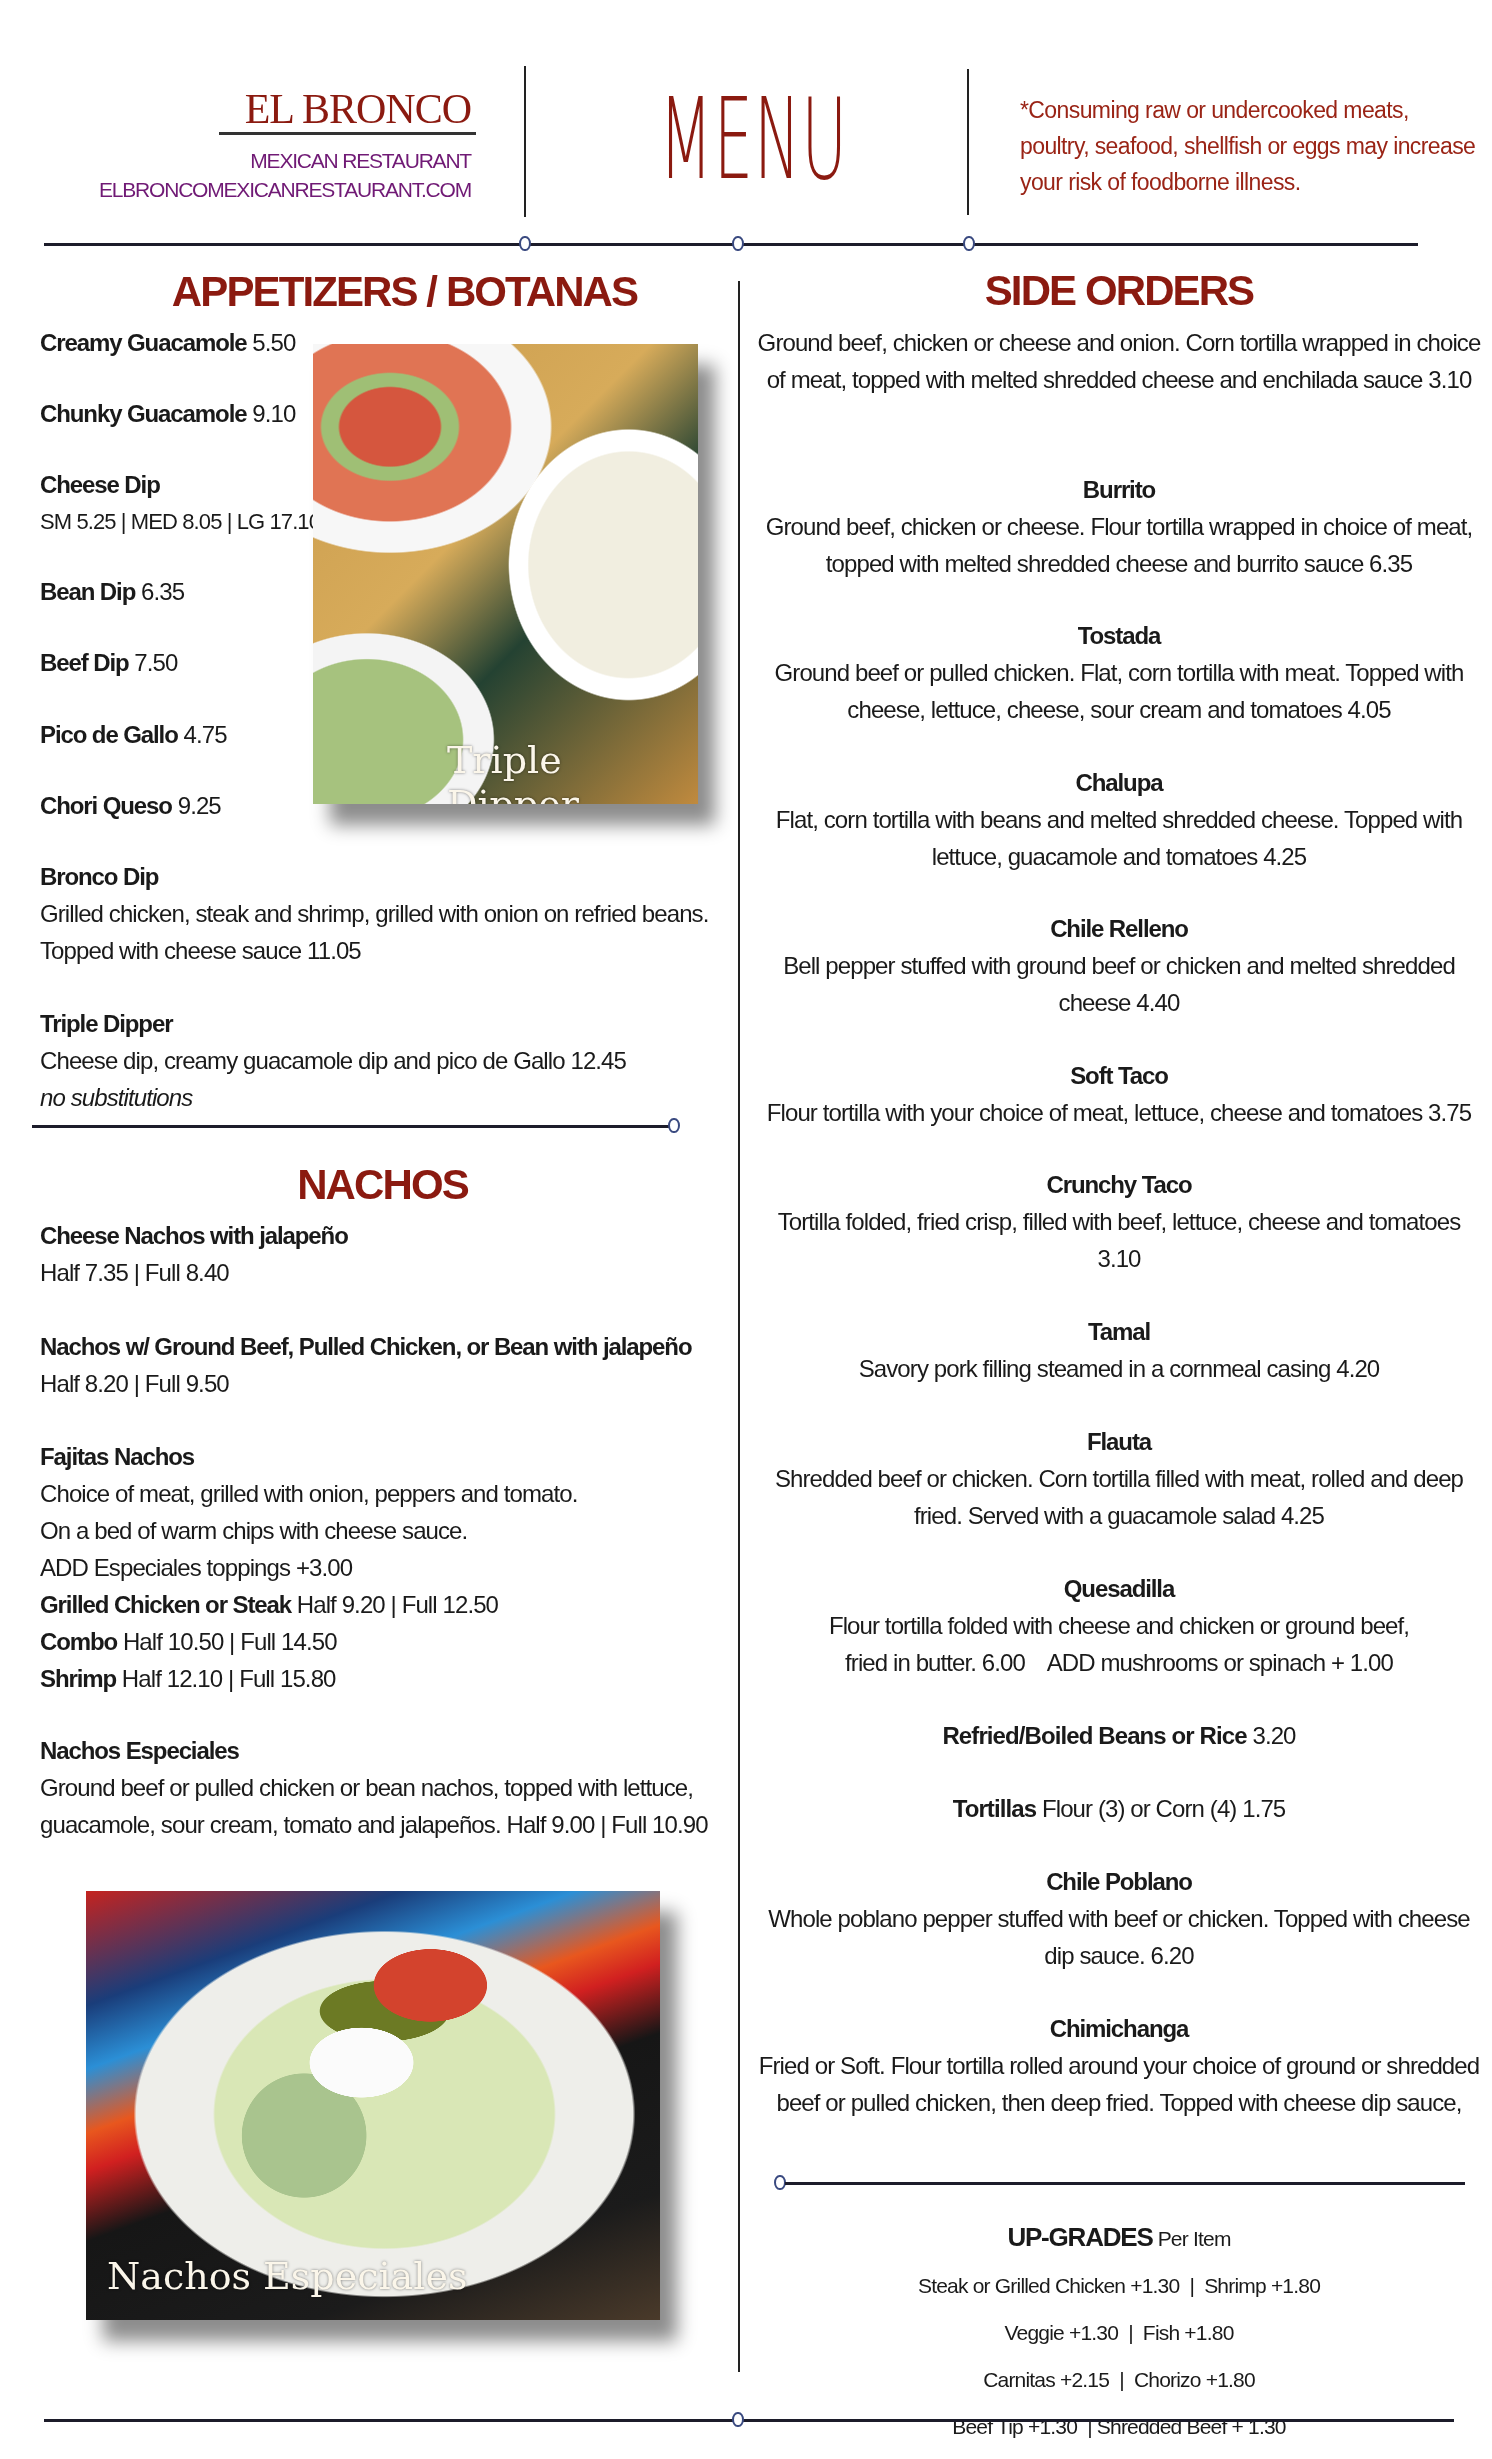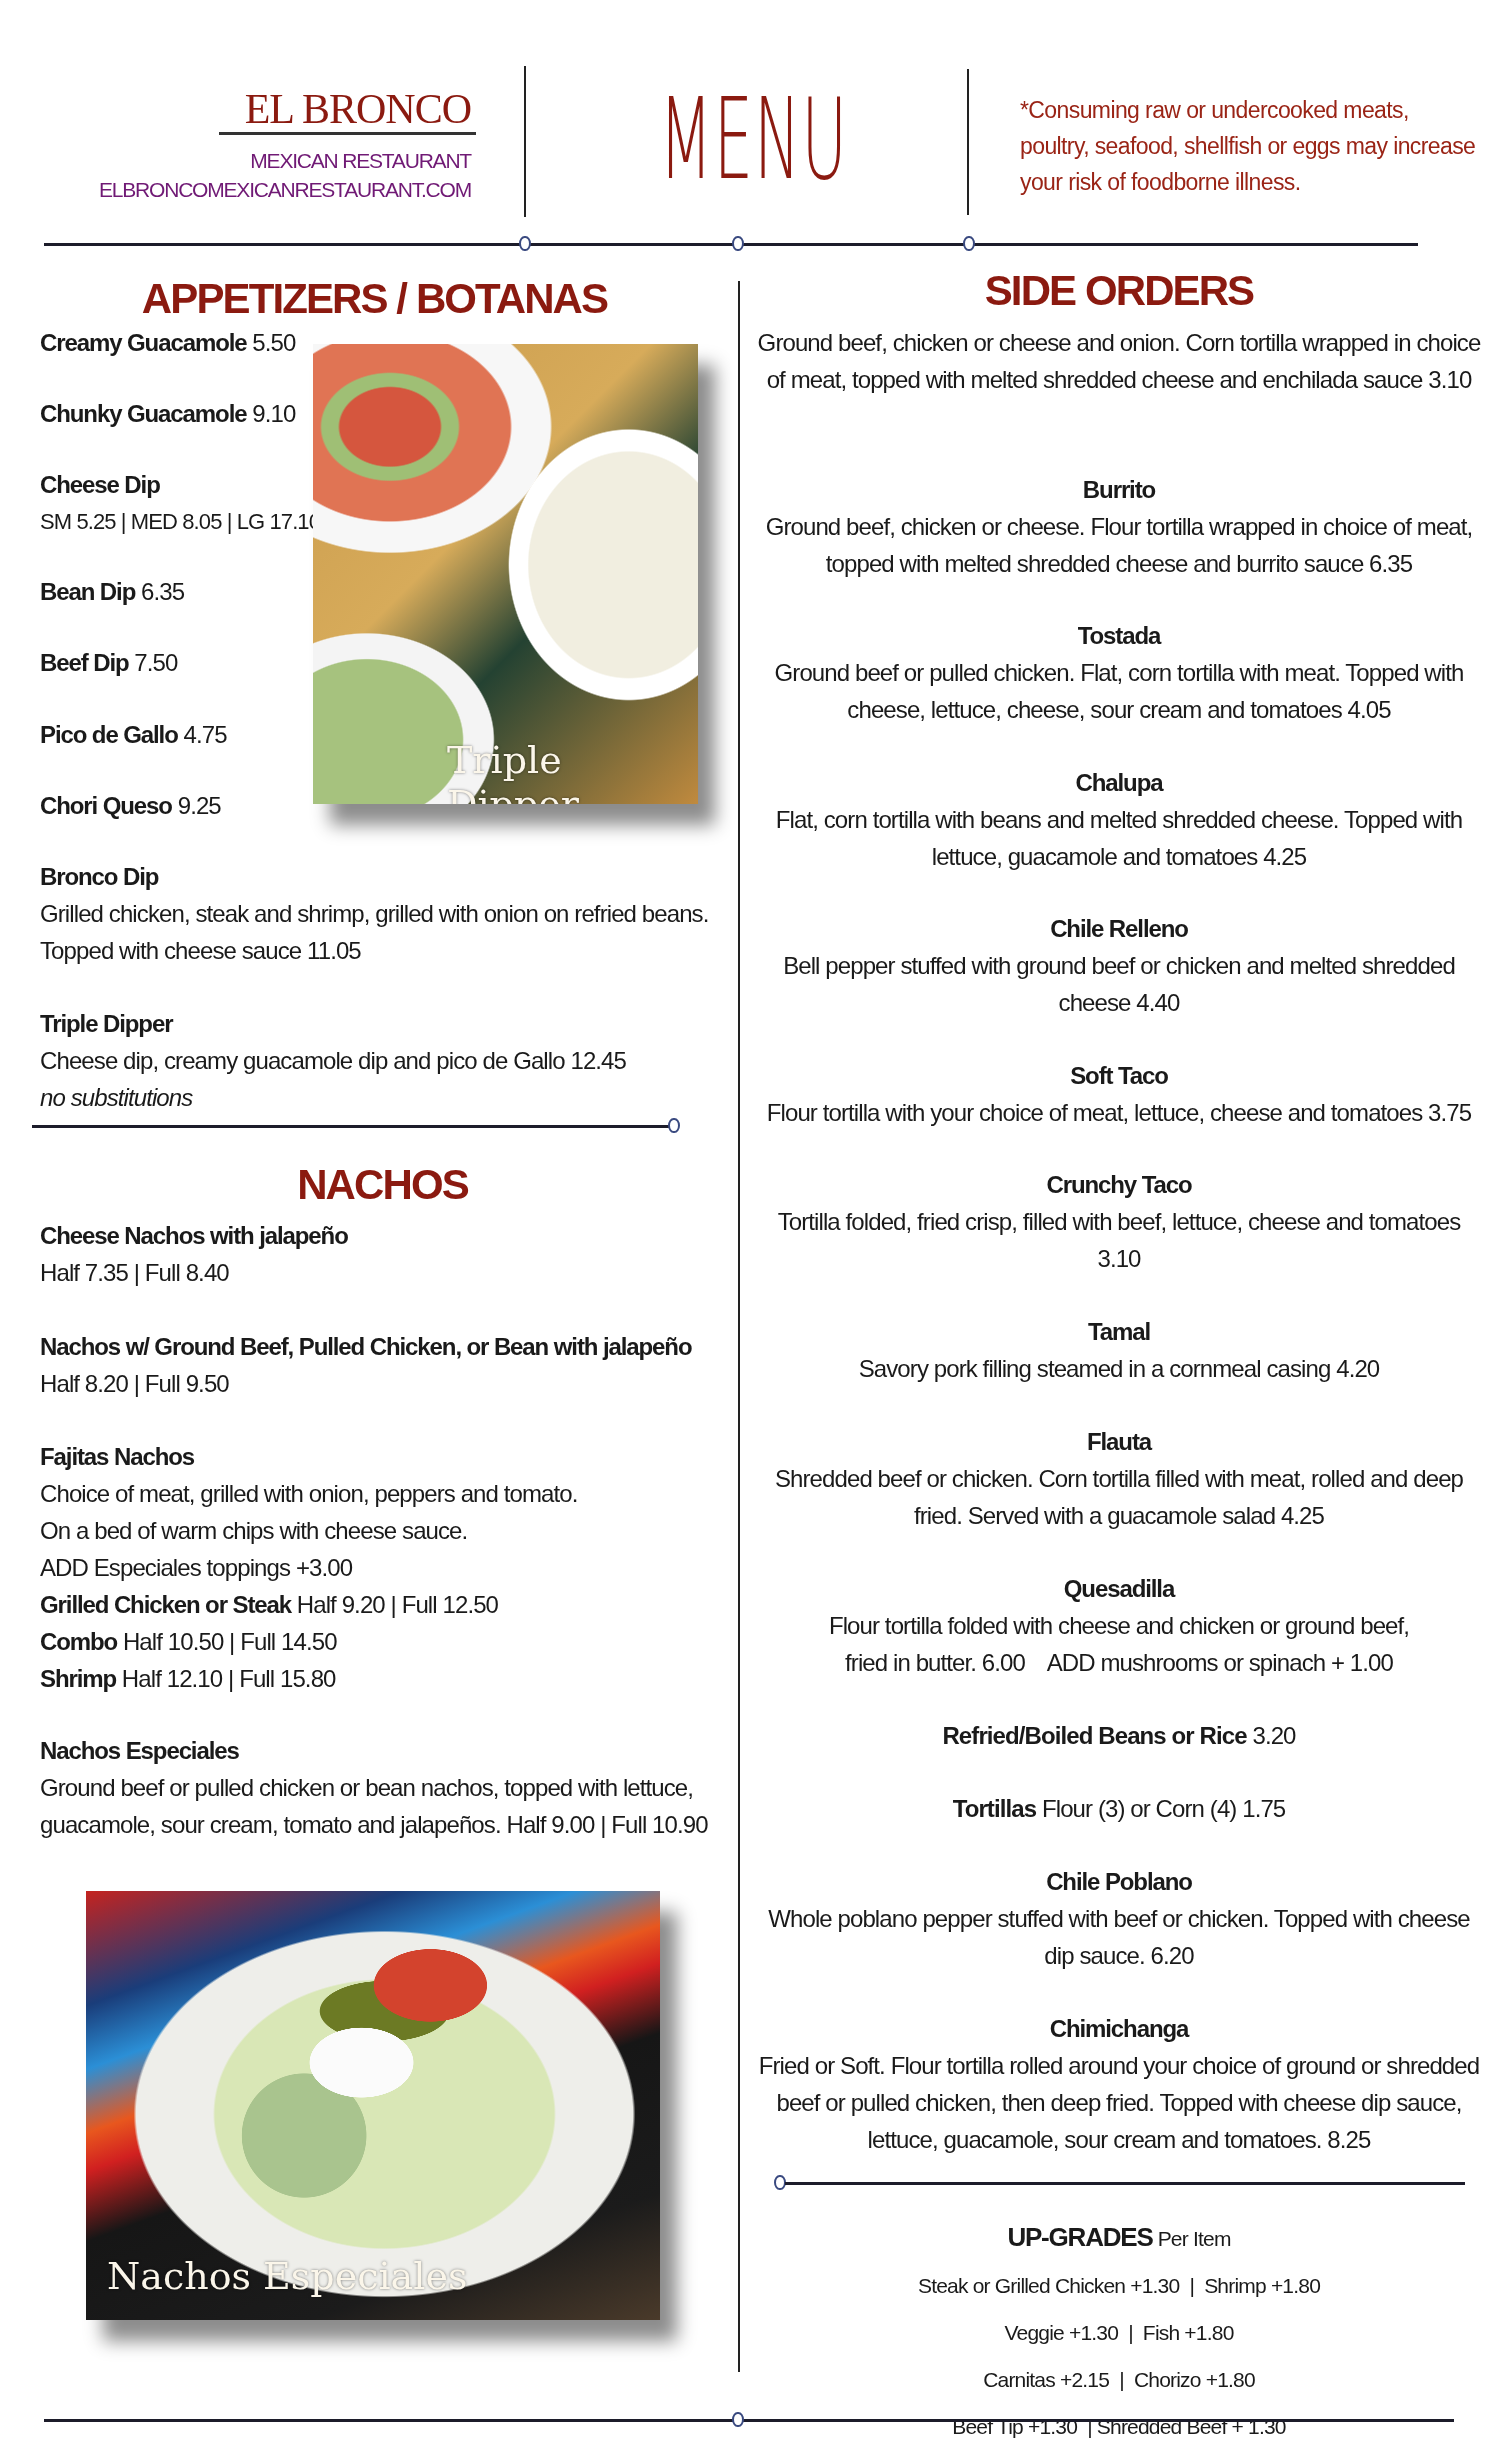--- a/index.html
+++ b/index.html
@@ -60,21 +60,21 @@
 <div class="abs vdiv" style="left:967px; top:69px; height:146px;"></div>
 <div class="abs warning">*Consuming raw or undercooked meats, poultry, seafood, shellfish or eggs may increase your risk of foodborne illness.</div>
 
 <div class="abs hline" style="left:44px; top:243px; width:1374px;"></div>
 <div class="abs node" style="left:519px; top:236px;"></div>
 <div class="abs node" style="left:732px; top:236px;"></div>
 <div class="abs node" style="left:963px; top:236px;"></div>
 
 <div class="abs vdiv" style="left:738px; top:281px; height:2091px;"></div>
 
-<div class="abs sec-title" style="left:0; top:275px; width:749px;">APPETIZERS / BOTANAS</div>
+<div class="abs sec-title" style="left:0; top:268px; width:749px;padding-left:30px;">APPETIZERS / BOTANAS</div>
 
 <div class="item" style="top:324px;">
   <b>Creamy Guacamole</b> <span>5.50</span>
 </div>
 <div class="item" style="top:395px;">
   <b>Chunky Guacamole</b> <span>9.10</span>
 </div>
 <div class="item" style="top:466px;">
   <b>Cheese Dip</b>
   <span class="desc" style="font-size:22px;">SM 5.25 | MED 8.05  | LG 17.10</span>
@@ -208,21 +208,20 @@
 </div>
 <div class="side-item" style="top:1863px;">
   <span class="name">Chile Poblano</span>
   <span style="display:block">Whole poblano pepper stuffed with beef or chicken. Topped with cheese</span>
   <span style="display:block">dip sauce. 6.20</span>
 </div>
 <div class="side-item" style="top:2010px;">
   <span class="name">Chimichanga</span>
   <span style="display:block">Fried or Soft. Flour tortilla rolled around your choice of ground or shredded</span>
   <span style="display:block">beef or pulled chicken, then deep fried. Topped with cheese dip sauce,</span>
-  <span style="display:block">lettuce, guacamole, sour cream and tomatoes. 8.25</span>
 </div>
 
 <div class="abs node" style="left:774px; top:2175px;"></div>
 <div class="abs hline" style="left:785px; top:2182px; width:680px;"></div>
 
 <div class="upgrades" style="top:2214px;">
   <div><span class="title">UP-GRADES</span> <span class="per">Per Item</span></div>
   <div style="white-space:pre">Steak or Grilled Chicken +1.30  |  Shrimp +1.80</div>
   <div style="white-space:pre">Veggie +1.30  |  Fish +1.80</div>
   <div style="white-space:pre">Carnitas +2.15  |  Chorizo +1.80</div>

